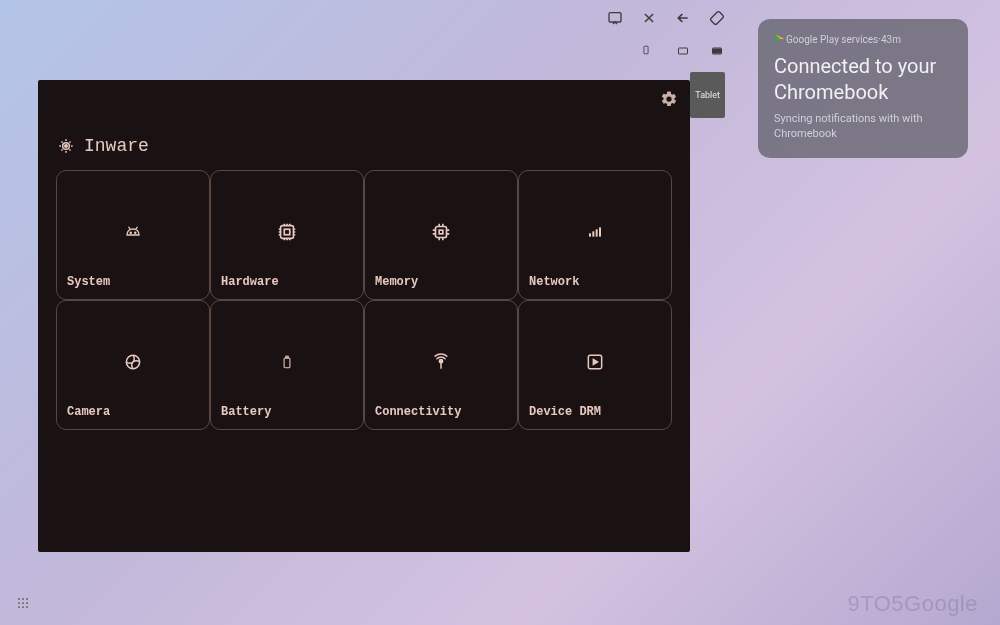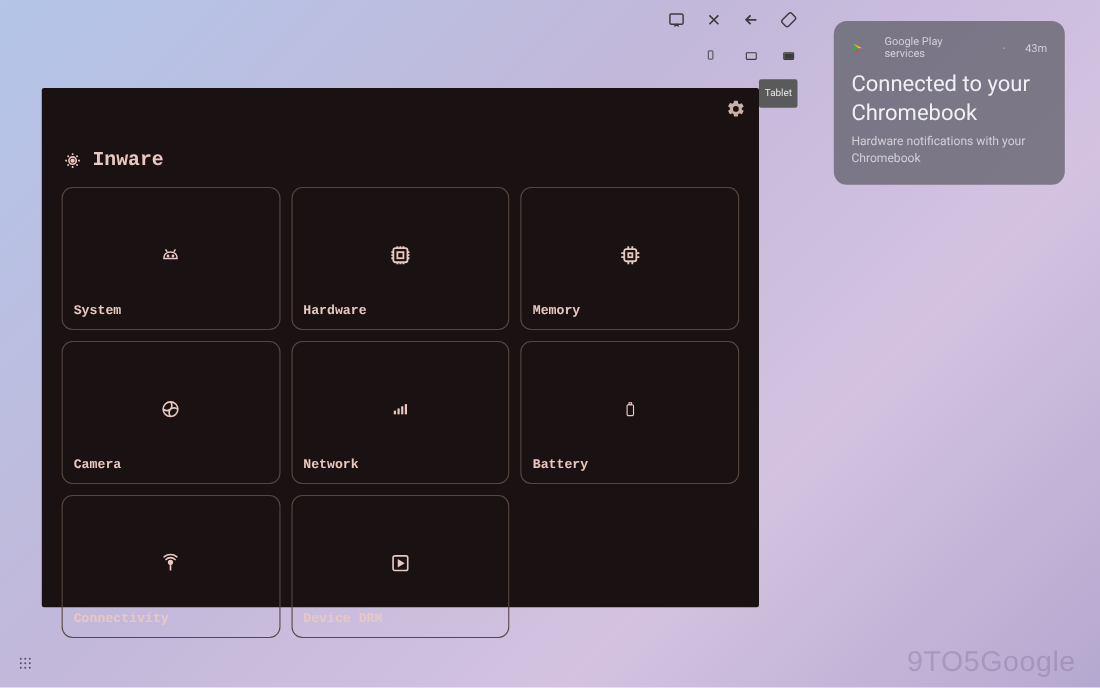--- a/index.html
+++ b/index.html
@@ -37,21 +37,21 @@
     color: #3c3c3c;
     cursor: pointer;
   }
   .tooltip {
     position: absolute;
     top: 72px;
     right: 275px;
     background: #5a5a5a;
     color: #e8e8e8;
     font-size: 9px;
-    padding: 8px 5px;
+    padding: 18px 5px;
     border-radius: 2px;
   }
 
   
   .app-window {
     position: absolute;
     top: 80px;
     left: 38px;
     width: 652px;
     height: 472px;
@@ -69,29 +69,28 @@
   }
   .app-title {
     display: flex;
     align-items: center;
     gap: 8px;
     margin-top: 44px;
     margin-left: 6px;
     margin-bottom: 14px;
     font-family: "Courier New", monospace;
     font-size: 18px;
-    font-weight: bold;
+    font-weight: normal;
     color: #e8c8c0;
   }
   .title-icon { width: 20px; height: 20px; }
 
   .grid {
     display: grid;
-    grid-template-columns: repeat(3, 1fr);
-    gap: 10px;
+    grid-template-columns: repeat(4, 1fr);
     margin-left: 6px;
     margin-right: 6px;
   }
   .card {
     border: 1px solid #5a4640;
     border-radius: 10px;
     height: 130px;
     position: relative;
     cursor: pointer;
     background: transparent;
@@ -122,21 +121,21 @@
     right: 32px;
     width: 210px;
     background: rgba(95, 95, 105, 0.75);
     border-radius: 12px;
     padding: 14px 16px 16px 16px;
     color: #e8e8ec;
   }
   .notif-header {
     display: flex;
     align-items: center;
-    gap: 18px;
+    gap: 0;
     margin-bottom: 8px;
     font-size: 10px;
     color: #d0d0d8;
   }
   .notif-app-icon {
     width: 12px; height: 12px;
   }
   .notif-title {
     font-size: 20px;
     font-weight: 400;
@@ -158,21 +157,21 @@
     width: 14px; height: 14px;
     color: #505050;
     cursor: pointer;
   }
 
   
   .watermark {
     position: absolute;
     bottom: 8px;
     right: 22px;
-    font-size: 26px;
+    font-size: 22px;
     font-weight: 400;
     color: rgba(120, 110, 150, 0.35);
     letter-spacing: 0.5px;
     font-family: Arial, sans-serif;
     text-align: center;
   }
 </style>
 </head>
 <body>
 
@@ -266,37 +265,37 @@
         <svg viewBox="0 0 24 24" width="22" height="22" fill="none" stroke="currentColor" stroke-width="1.8">
             <rect x="6" y="6" width="12" height="12" rx="2"></rect>
             <rect x="10" y="10" width="4" height="4"></rect>
             <path d="M10 3v3M14 3v3M10 18v3M14 18v3M3 10h3M3 14h3M18 10h3M18 14h3"></path>
           </svg>
       </div>
       <div class="card-label">Memory</div>
     </div>
     <div class="card">
       <div class="card-icon">
-        <svg viewBox="0 0 24 24" width="20" height="20" fill="none" stroke="currentColor" stroke-width="1.8">
-            <circle cx="12" cy="12" r="8"></circle>
-            <path d="M12 4c2 2 2 6 0 8s-6 2-8 0M12 20c-2-2-2-6 0-8s6-2 8 0"></path>
-          </svg>
-      </div>
-      <div class="card-label">Camera</div>
-    </div>
-    <div class="card">
-      <div class="card-icon">
         <svg viewBox="0 0 24 24" width="20" height="16" fill="currentColor">
             <rect x="3" y="14" width="3" height="5"></rect>
             <rect x="8" y="11" width="3" height="8"></rect>
             <rect x="13" y="8" width="3" height="11"></rect>
             <rect x="18" y="5" width="3" height="14"></rect>
           </svg>
       </div>
       <div class="card-label">Network</div>
+    </div>
+    <div class="card">
+      <div class="card-icon">
+        <svg viewBox="0 0 24 24" width="20" height="20" fill="none" stroke="currentColor" stroke-width="1.8">
+            <circle cx="12" cy="12" r="8"></circle>
+            <path d="M12 4c2 2 2 6 0 8s-6 2-8 0M12 20c-2-2-2-6 0-8s6-2 8 0"></path>
+          </svg>
+      </div>
+      <div class="card-label">Camera</div>
     </div>
     <div class="card">
       <div class="card-icon">
         <svg viewBox="0 0 24 24" width="14" height="22" fill="none" stroke="currentColor" stroke-width="1.8">
             <rect x="7" y="5" width="10" height="17" rx="2"></rect>
             <rect x="10" y="2" width="4" height="3"></rect>
           </svg>
       </div>
       <div class="card-label">Battery</div>
     </div>
@@ -330,21 +329,21 @@
           <path d="M3 3l18 9-8 0L3 3z" fill="#fbbc04"></path>
           <path d="M3 21l18-9-8 0L3 21z" fill="#ea4335"></path>
           <path d="M13 12l8 0-8 4V12z" fill="#4285f4"></path>
         </svg>
     </span>
     <span>Google Play services</span>
     <span>·</span>
     <span>43m</span>
   </div>
   <div class="notif-title">Connected to your Chromebook</div>
-  <div class="notif-body">Hardware notifications with your Chromebook</div>
+  <div class="notif-body">Syncing notifications with with Chromebook</div>
 </div>
 
 <div class="apps-button">
   <svg viewBox="0 0 24 24" width="14" height="14" fill="currentColor">
     <circle cx="5" cy="5" r="1.5"></circle>
       <circle cx="12" cy="5" r="1.5"></circle>
       <circle cx="19" cy="5" r="1.5"></circle>
     <circle cx="5" cy="12" r="1.5"></circle>
       <circle cx="12" cy="12" r="1.5"></circle>
       <circle cx="19" cy="12" r="1.5"></circle>

